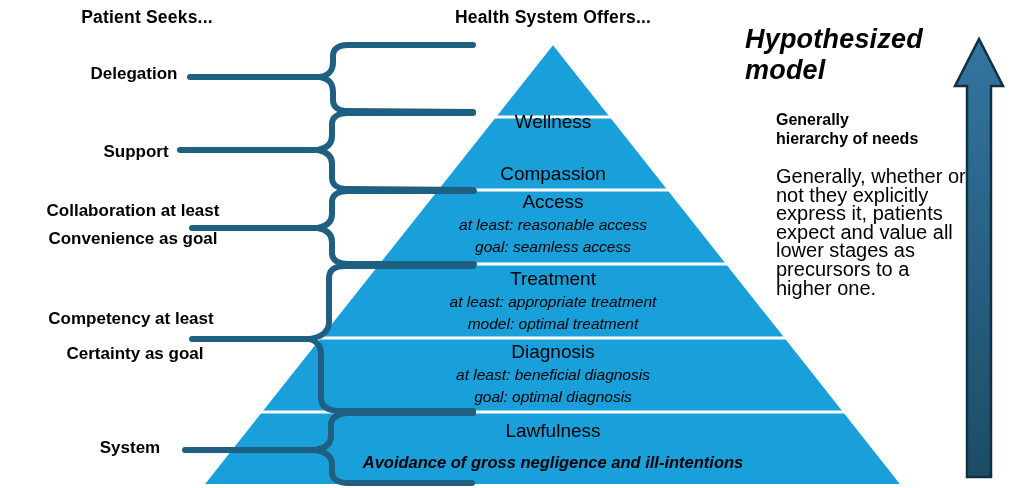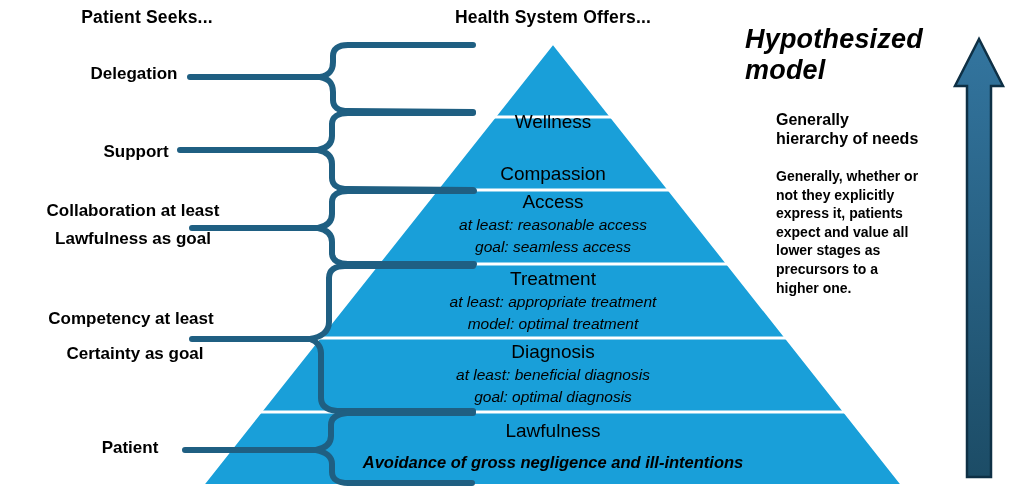--- a/index.html
+++ b/index.html
@@ -23,21 +23,21 @@
   .hypo-title{
     position:absolute;left:745px;top:24px;width:238px;
     font-weight:bold;font-style:italic;font-size:27px;line-height:31px;letter-spacing:.2px;
   }
   .annot-heading{
     position:absolute;left:776px;top:110px;width:200px;
     font-weight:bold;font-size:16px;line-height:19px;
   }
   .annot-body{
     position:absolute;left:776px;top:167px;width:205px;
-    font-weight:bold;font-size:14px;line-height:18.6px;
+    font-weight:normal;font-size:20px;line-height:18.6px;
   }
 </style>
 </head>
 <body>
 
 <div class="canvas">
 
   <svg class="layer" width="1023" height="488" viewBox="0 0 1023 488">
     <defs>
       <linearGradient id="arrowGrad" x1="0" y1="0" x2="0" y2="1">
@@ -79,24 +79,24 @@
       <polygon points="979,39 955,86 967,86 967,477 991,477 991,86 1003,86" fill="url(#arrowGrad)" stroke="#0E3045" stroke-width="2.5" stroke-linejoin="miter"></polygon>
     </g>
   </svg>
 
   <div class="hdr" style="left:17px;top:7px;">Patient Seeks...</div>
   <div class="hdr" style="left:423px;top:7px;">Health System Offers...</div>
 
   <div class="side-label" style="left:4px;top:64px;">Delegation</div>
   <div class="side-label" style="left:6px;top:142px;">Support</div>
   <div class="side-label" style="left:3px;top:201px;">Collaboration at least</div>
-  <div class="side-label" style="left:3px;top:229px;">Lawfulness as goal</div>
+  <div class="side-label" style="left:3px;top:229px;">Convenience as goal</div>
   <div class="side-label" style="left:1px;top:309px;">Competency at least</div>
   <div class="side-label" style="left:5px;top:344px;">Certainty as goal</div>
-  <div class="side-label" style="left:0px;top:438px;">Patient</div>
+  <div class="side-label" style="left:0px;top:438px;">System</div>
 
   <div class="band" style="top:90px;margin-top:20px;">
     <div class="band-title">Wellness</div>
   </div>
   <div class="band" style="top:162px;">
     <div class="band-title">Compassion</div>
   </div>
   <div class="band" style="top:190px;">
     <div class="band-title">Access</div>
     <div class="band-sub">at least: reasonable access</div>

